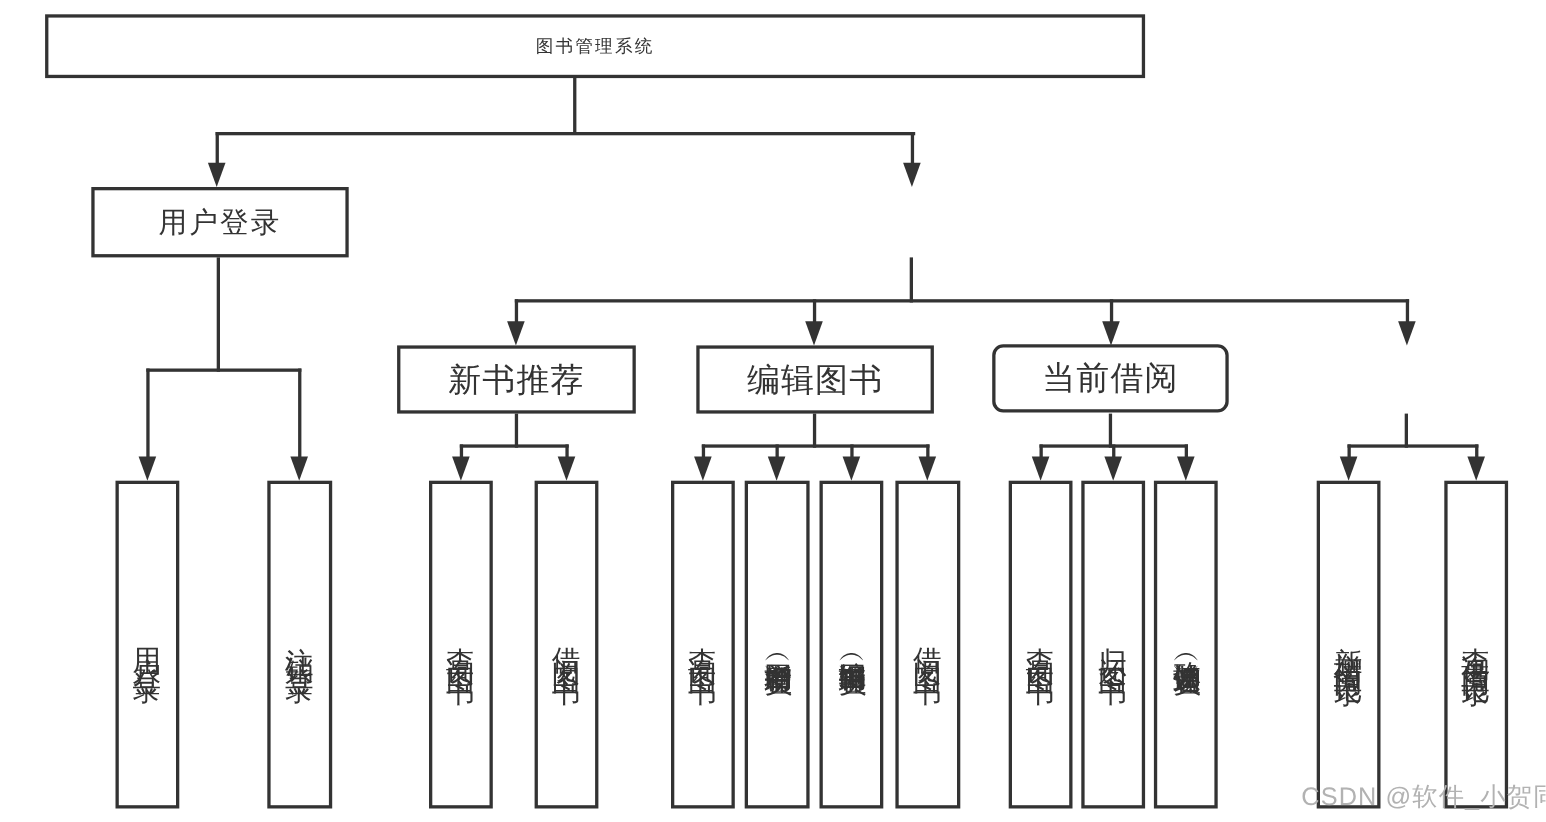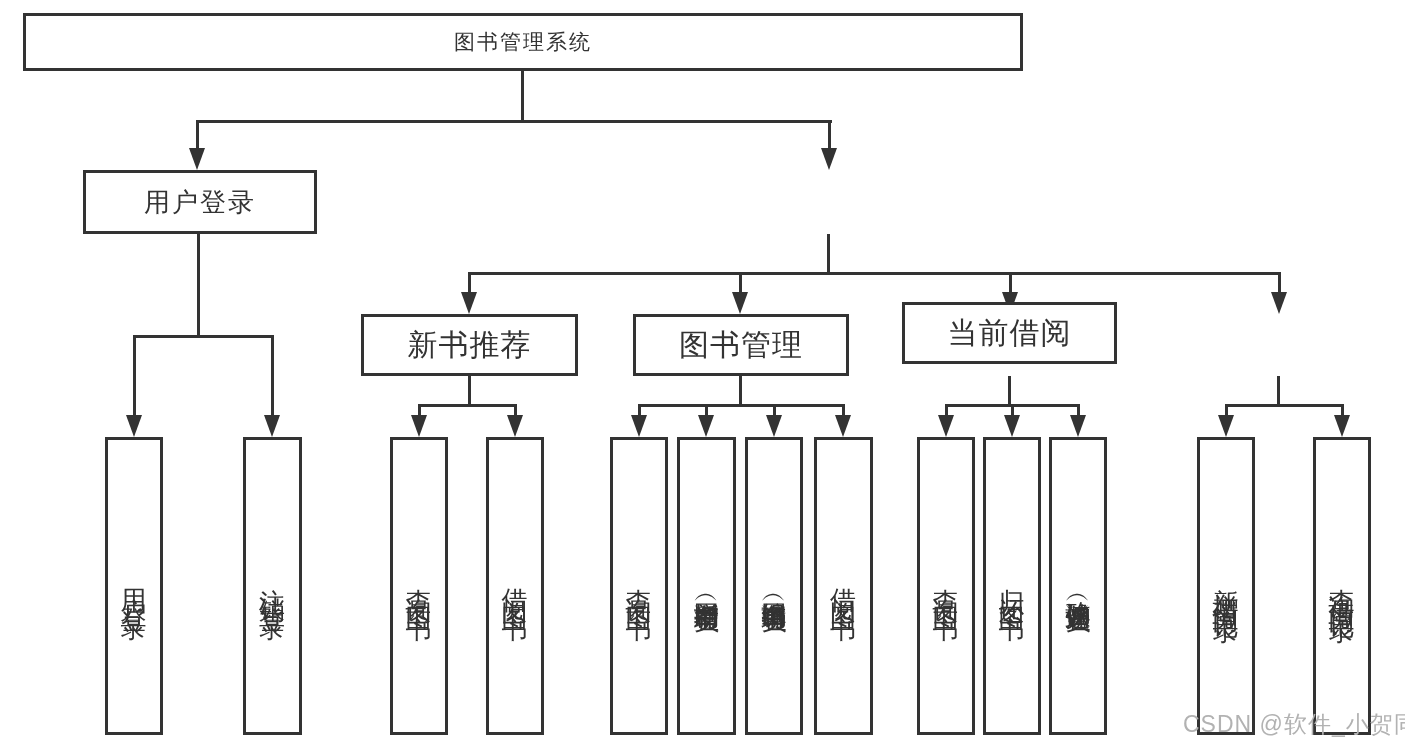--- a/index.html
+++ b/index.html
@@ -19,21 +19,21 @@
   .stage { position: absolute; inset: 0; }
 
   .node {
     position: absolute;
     background: #fff;
     border: 3px solid var(--line);
     display: flex; align-items: center; justify-content: center;
     text-align: center;
     color: var(--text);
   }
-  .node.lv1 { font-size: 21px; letter-spacing: 2px; }
+  .node.lv1 { font-size: 16px; letter-spacing: 2px; margin-left: 18px; }
   .node.lv2 { font-size: 26px; letter-spacing: 2px; }
   .node.lv3 { font-size: 30px; letter-spacing: 1px; }
 
   .leaf {
     position: absolute;
     width: 58px; height: 298px;
     background: #fff;
     border: 3px solid var(--line);
     display: flex; align-items: center; justify-content: center;
   }
@@ -104,23 +104,23 @@
   <div class="arrow" style="left:732px; top:292px;"></div>
   <div class="vl" style="left:1009px; top:272px; height:22px;"></div>
   <div class="arrow" style="left:1002px; top:292px;"></div>
   <div class="vl" style="left:1278px; top:272px; height:22px;"></div>
   <div class="arrow" style="left:1271px; top:292px;"></div>
 
   <div class="node lv3" style="left:361px; top:314px; width:217px; height:62px;">
     <span>新书推荐</span>
   </div>
   <div class="node lv3" style="left:633px; top:314px; width:216px; height:62px;">
-    <span>图书管理</span>
-  </div>
-  <div class="node lv3" style="left:902px; top:302px; width:215px; height:62px;">
+    <span>编辑图书</span>
+  </div>
+  <div class="node lv3" style="left:902px; top:313px; width:215px; height:62px;border-radius:10px;">
     <span>当前借阅</span>
   </div>
 
   <div class="vl" style="left:468px; top:376px; height:31px;"></div>
   <div class="hl" style="left:418px; top:404px; width:99px;"></div>
   <div class="vl" style="left:418px; top:404px; height:13px;"></div>
   <div class="arrow" style="left:411px; top:415px;"></div>
   <div class="vl" style="left:514px; top:404px; height:13px;"></div>
   <div class="arrow" style="left:507px; top:415px;"></div>
 

